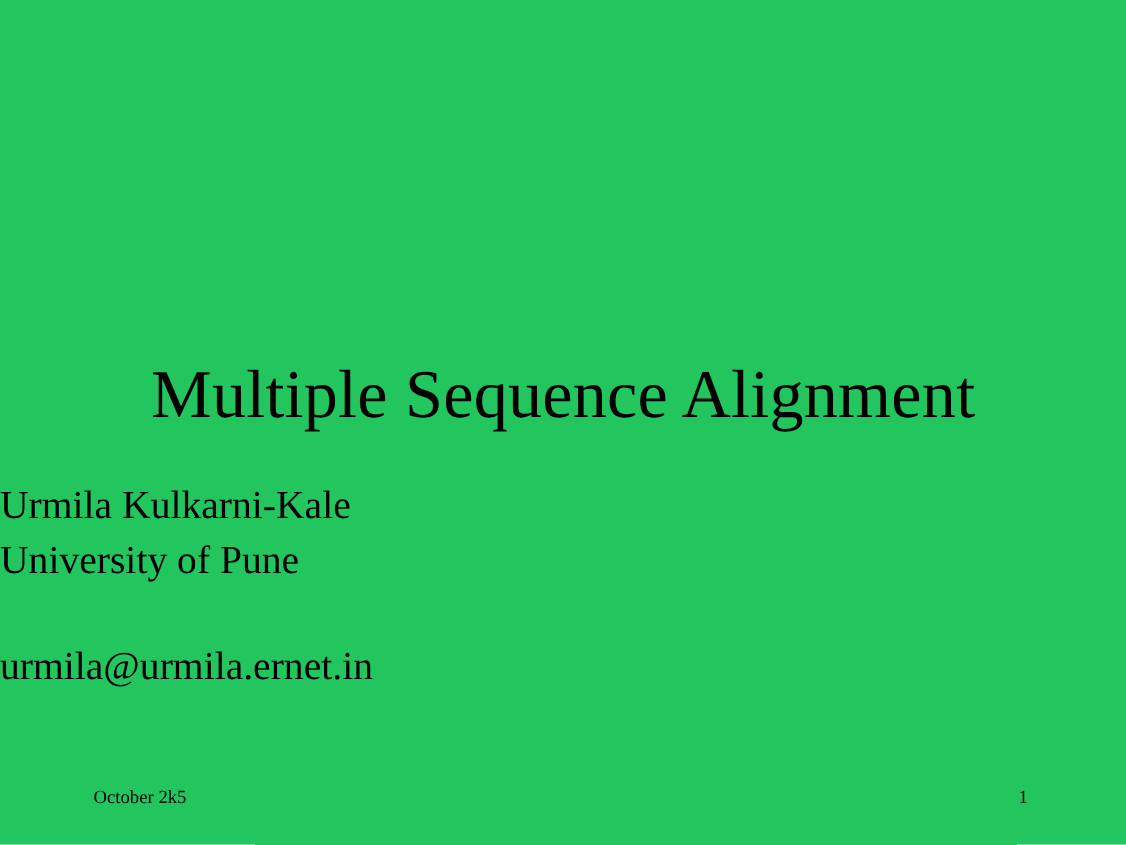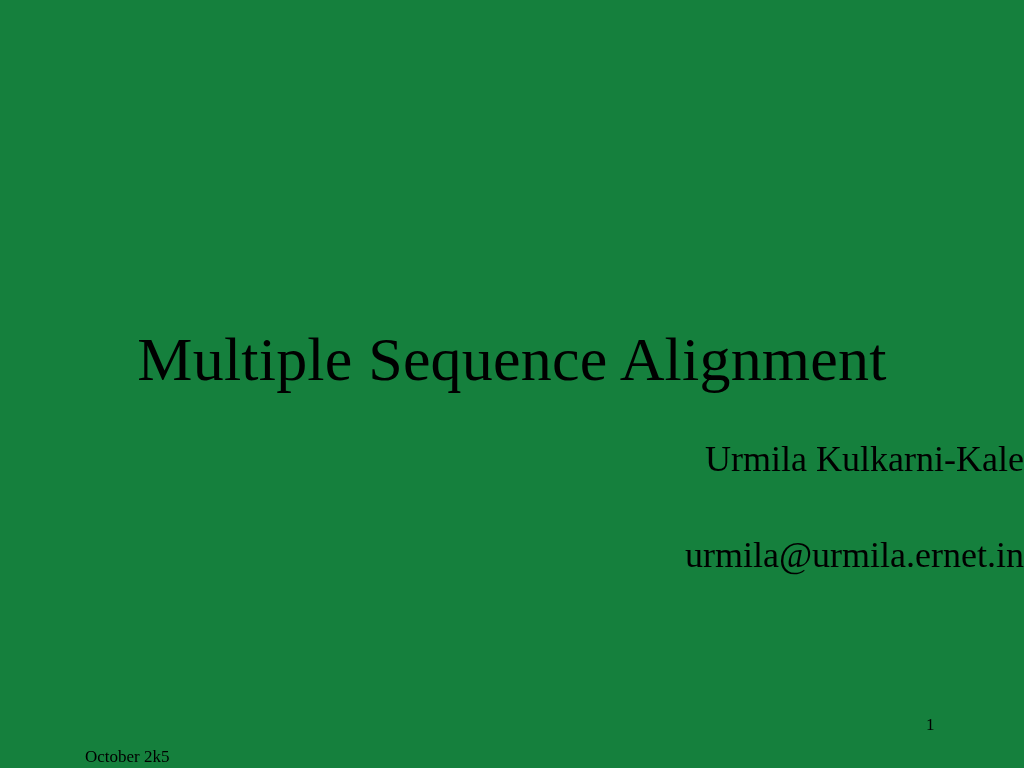--- a/index.html
+++ b/index.html
@@ -6,21 +6,21 @@
   html, body {
     margin: 0;
     padding: 0;
     background: #ffffff;
   }
 
   .slide {
     position: relative;
     width: 1024px;
     height: 768px;
-    background: #15803d;
+    background: #22c55e;
     overflow: hidden;
     font-family: "Liberation Serif", "DejaVu Serif", serif;
     color: #000000;
     -webkit-font-smoothing: antialiased;
   }
 
   
   .slide-title {
     position: absolute;
     left: 0;
@@ -34,21 +34,21 @@
     color: #000000;
     white-space: nowrap;
   }
 
   
   .slide-body {
     position: absolute;
     left: 0;
     right: 0;
     top: 434px;
-    text-align: right;
+    text-align: left;
     font-size: 36px;
     line-height: 50px;
     font-weight: 400;
     color: #000000;
   }
 
   .body-line {
     display: block;
     white-space: nowrap;
   }
@@ -73,21 +73,20 @@
   }
 
   .footer-date {
     position: absolute;
     left: 85px;
     top: 6px;
     font-size: 17px;
     line-height: 22px;
     color: #000000;
     white-space: nowrap;
-    margin-top: 32px;
   }
 
   .footer-pagenum {
     position: absolute;
     left: 926px;
     top: 6px;
     font-size: 17px;
     line-height: 22px;
     color: #000000;
     white-space: nowrap;
@@ -95,20 +94,21 @@
 </style>
 </head>
 <body>
 
 <div class="slide">
 
   <h1 class="slide-title">Multiple Sequence Alignment</h1>
 
   <div class="slide-body">
     <span class="body-line">Urmila Kulkarni-Kale</span>
+    <span class="body-line">University of Pune</span>
     <span class="body-spacer"></span>
     <span class="contact-line">urmila@urmila.ernet.in</span>
   </div>
 
   <div class="slide-footer">
     <span class="footer-date">October 2k5</span>
     <span class="footer-pagenum">1</span>
   </div>
 
 </div>

